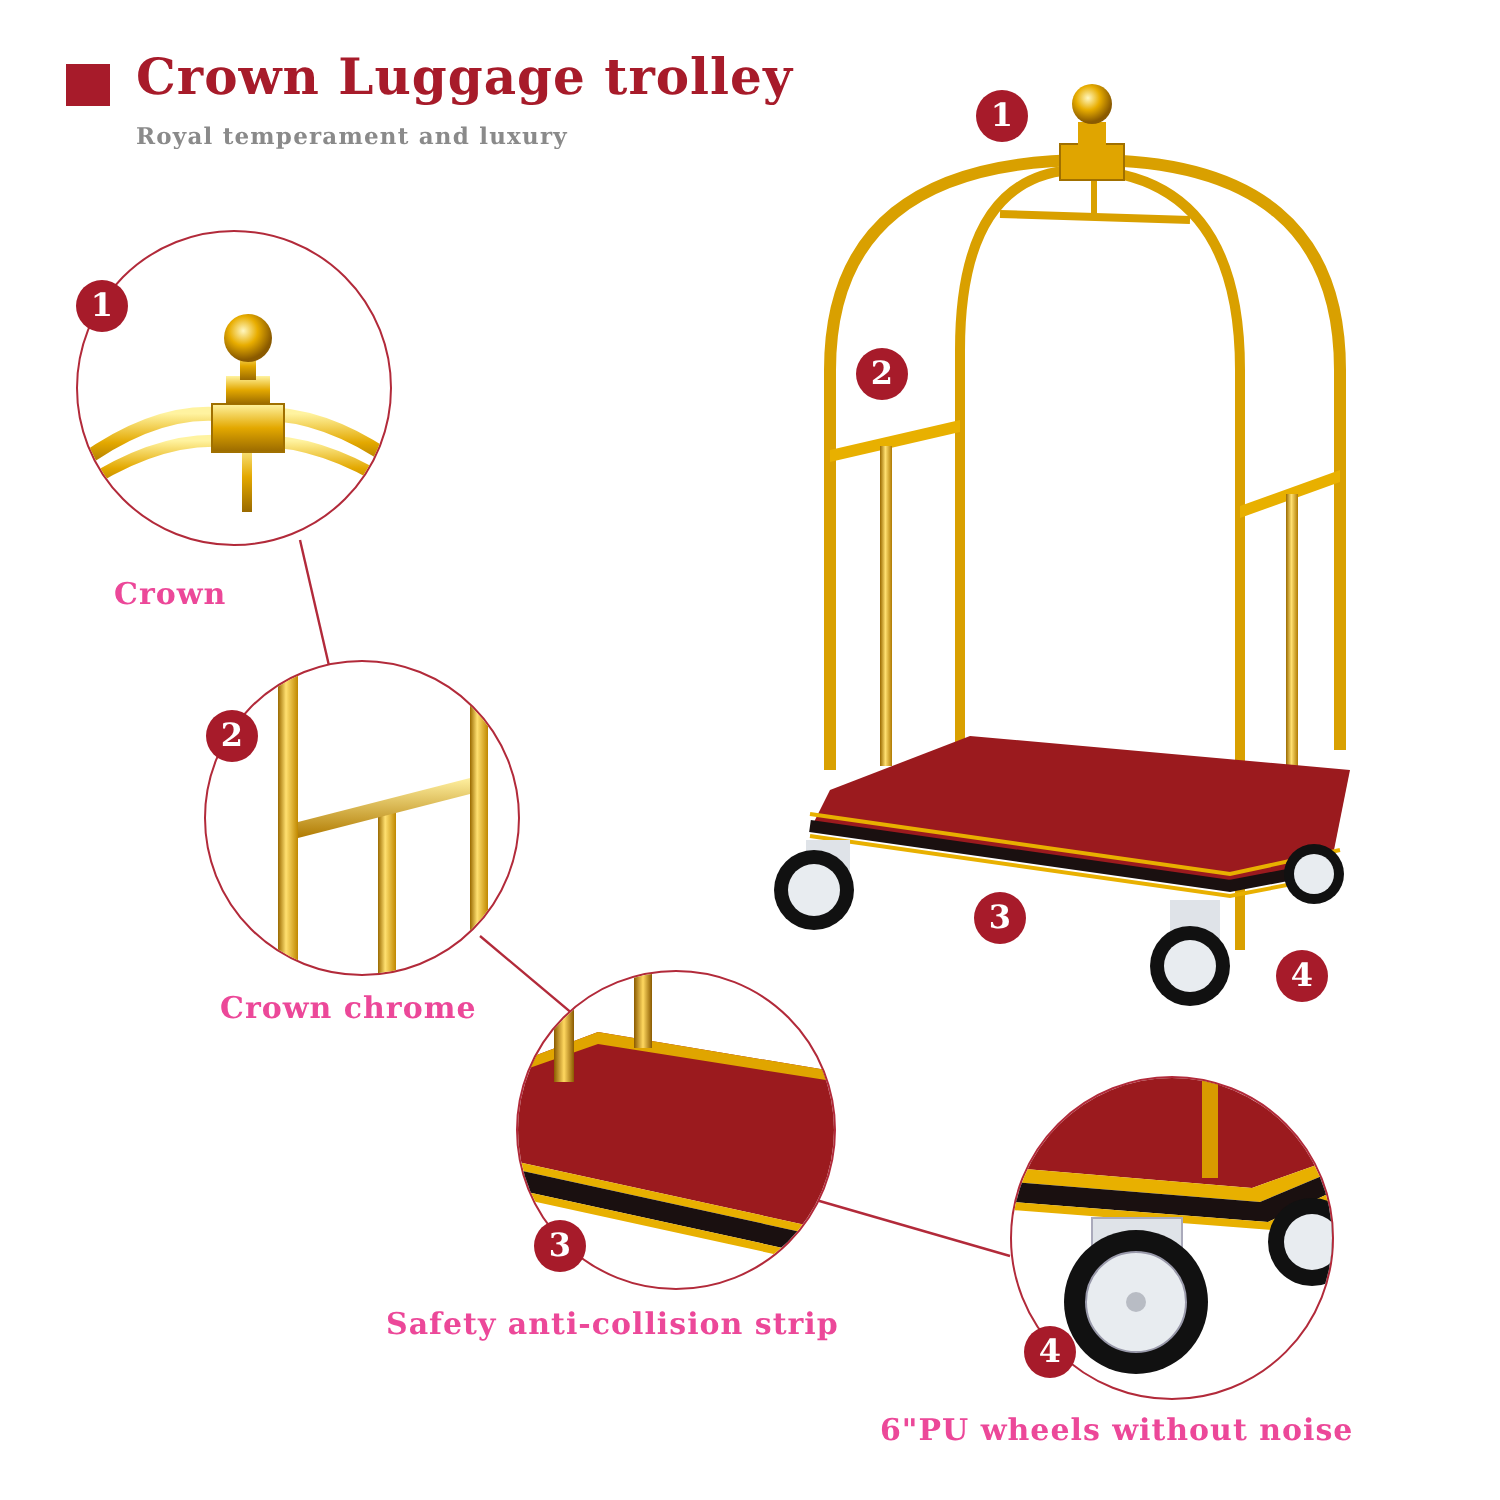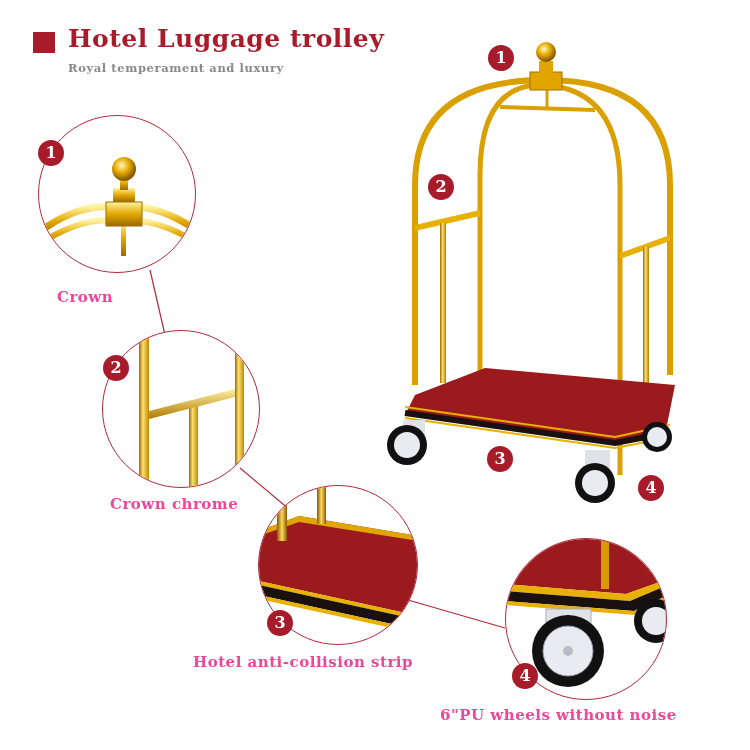--- a/index.html
+++ b/index.html
@@ -16,21 +16,21 @@
 </head>
 <body>
 
 <svg class="lines" width="750" height="750">
   <line x1="150" y1="270" x2="165" y2="335" stroke="#b22a3a" stroke-width="1.2"></line>
   <line x1="240" y1="468" x2="290" y2="510" stroke="#b22a3a" stroke-width="1.2"></line>
   <line x1="408" y1="600" x2="505" y2="628" stroke="#b22a3a" stroke-width="1.2"></line>
 </svg>
 
 <div class="title-sq"></div>
-<div class="title">Hotel Luggage trolley</div>
+<div class="title">Crown Luggage trolley</div>
 <div class="subtitle">Royal temperament and luxury</div>
 
 <div class="circle" style="left:38px; top:115px; width:158px; height:158px;">
   <svg width="158" height="158">
     <defs>
       <linearGradient id="g1" x1="0" y1="0" x2="0" y2="1">
         <stop offset="0" stop-color="#fff3a0"></stop>
           <stop offset="0.5" stop-color="#e3a800"></stop>
           <stop offset="1" stop-color="#9a6a00"></stop>
       </linearGradient>
@@ -89,21 +89,21 @@
     <polygon points="0,45 40,30 160,50 160,130 0,95" fill="#9b1a1e"></polygon>
     <polygon points="0,45 40,30 160,50 160,55 40,36 0,50" fill="#e0a500"></polygon>
     <rect x="18" y="0" width="10" height="55" fill="url(#g3)"></rect>
     <rect x="58" y="0" width="9" height="38" fill="url(#g3)"></rect>
     <polygon points="0,95 160,130 160,134 0,99" fill="#e8b000"></polygon>
     <polygon points="0,99 160,134 160,144 0,109" fill="#1a1010"></polygon>
     <polygon points="0,109 160,144 160,148 0,113" fill="#e8b000"></polygon>
   </svg>
 </div>
 <div class="badge" style="left:267px; top:610px;">3</div>
-<div class="label" style="left:193px; top:653px;">Hotel anti-collision strip</div>
+<div class="label" style="left:193px; top:653px;">Safety anti-collision strip</div>
 
 <div class="circle" style="left:505px; top:538px; width:162px; height:162px;">
   <svg width="162" height="162">
     <polygon points="0,40 40,0 162,0 162,40 120,55 0,45" fill="#9b1a1e"></polygon>
     <polygon points="0,45 120,55 162,40 162,46 124,62 0,52" fill="#e8b000"></polygon>
     <polygon points="0,52 124,62 162,46 162,56 128,72 0,62" fill="#1a1010"></polygon>
     <polygon points="0,62 128,72 162,56 162,60 130,76 0,66" fill="#e8b000"></polygon>
     <rect x="95" y="0" width="8" height="50" fill="#d89a00"></rect>
     <rect x="40" y="70" width="45" height="35" fill="#dfe3e8" stroke="#aab" stroke-width="1"></rect>
     <circle cx="62" cy="112" r="36" fill="#111"></circle>

